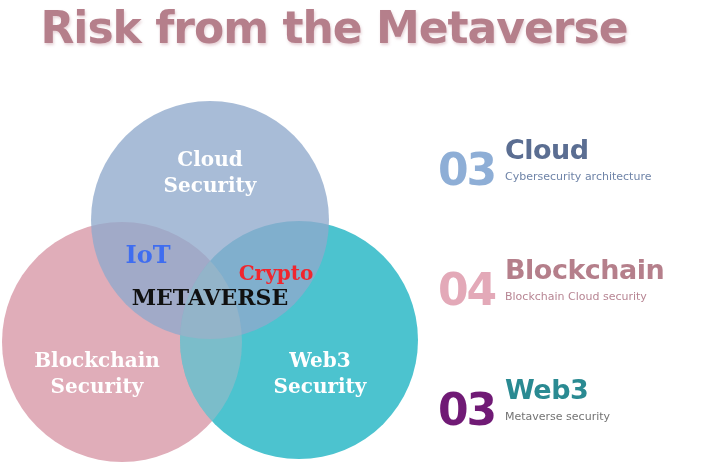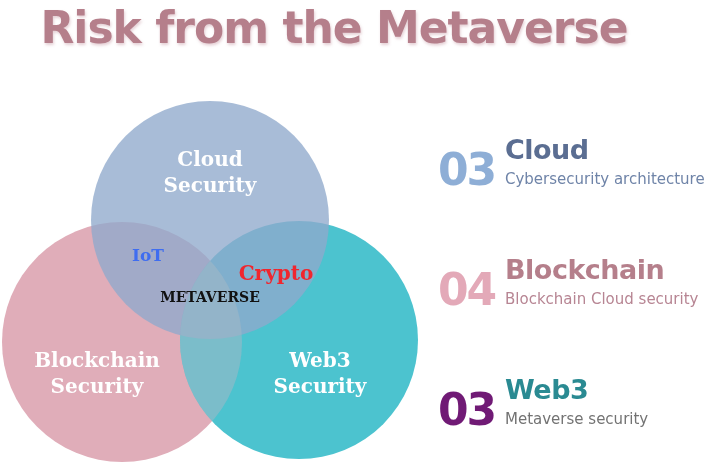--- a/index.html
+++ b/index.html
@@ -4,21 +4,21 @@
 <style>
   html, body { margin:0; padding:0; }
   body { width:726px; height:462px; background:#ffffff; position:relative; overflow:hidden; font-family:"DejaVu Sans", sans-serif; }
   .title { position:absolute; left:0; top:2px; width:668px; text-align:center; font-family:"DejaVu Sans", sans-serif; font-weight:bold; font-size:44px; letter-spacing:-1px; color:#b57f8b; text-shadow:1px 2px 3px rgba(180,120,135,0.35); }
   svg.venn { position:absolute; left:0; top:0; }
   .lbl { position:absolute; font-family:"DejaVu Serif", serif; font-weight:bold; text-align:center; line-height:26px; }
   .white { color:#ffffff; font-size:20px; }
   .item { position:absolute; left:438px; }
   .num { position:absolute; left:0; top:10px; font-family:"DejaVu Sans", sans-serif; font-weight:bold; font-size:44px; letter-spacing:-2px; }
   .head { position:absolute; left:67px; top:0; font-family:"DejaVu Sans", sans-serif; font-weight:bold; font-size:27px; white-space:nowrap; letter-spacing:-0.5px; }
-  .sub { position:absolute; left:67px; top:36px; font-family:"DejaVu Sans", sans-serif; font-size:15px; white-space:nowrap; }
+  .sub { position:absolute; left:67px; top:36px; font-family:"DejaVu Sans", sans-serif; font-size:11px; white-space:nowrap; }
 </style>
 </head>
 <body>
 
 <div class="title">Risk from the Metaverse</div>
 
 <svg class="venn" width="430" height="462">
   <circle cx="122" cy="342" r="120" fill="#e0adb9"></circle>
   <circle cx="299" cy="340" r="119" fill="#4cc3cf"></circle>
   <circle cx="210" cy="220" r="119" fill="#8fa9cc" fill-opacity="0.78"></circle>
@@ -34,23 +34,23 @@
 </div>
 <div class="lbl white" style="left:22px; top:347px; width:150px;">
   <div>Blockchain</div>
   <div>Security</div>
 </div>
 <div class="lbl white" style="left:255px; top:347px; width:130px;">
   <div>Web3</div>
   <div>Security</div>
 </div>
 
-<div class="lbl" style="left:118px; top:242px; width:60px; font-size:17px; color:#3f6df0;">IoT</div>
+<div class="lbl" style="left:118px; top:242px; width:60px; font-size:24px; color:#3f6df0;">IoT</div>
 <div class="lbl" style="left:226px; top:242px; width:100px; font-size:20px; color:#f0262e;margin-top:18px;">Crypto</div>
-<div class="lbl" style="left:120px; top:284px; width:180px; font-size:14px; color:#111111;">METAVERSE</div>
+<div class="lbl" style="left:120px; top:284px; width:180px; font-size:22px; color:#111111;">METAVERSE</div>
 
 <div class="item" style="top:134px;">
   <div class="num" style="color:#8eaed6;">03</div>
   <div class="head" style="color:#5b6e92;">Cloud</div>
   <div class="sub" style="color:#6f84a8;">Cybersecurity architecture</div>
 </div>
 
 <div class="item" style="top:254px;">
   <div class="num" style="color:#e3a9b8;">04</div>
   <div class="head" style="color:#b57f8b;">Blockchain</div>

